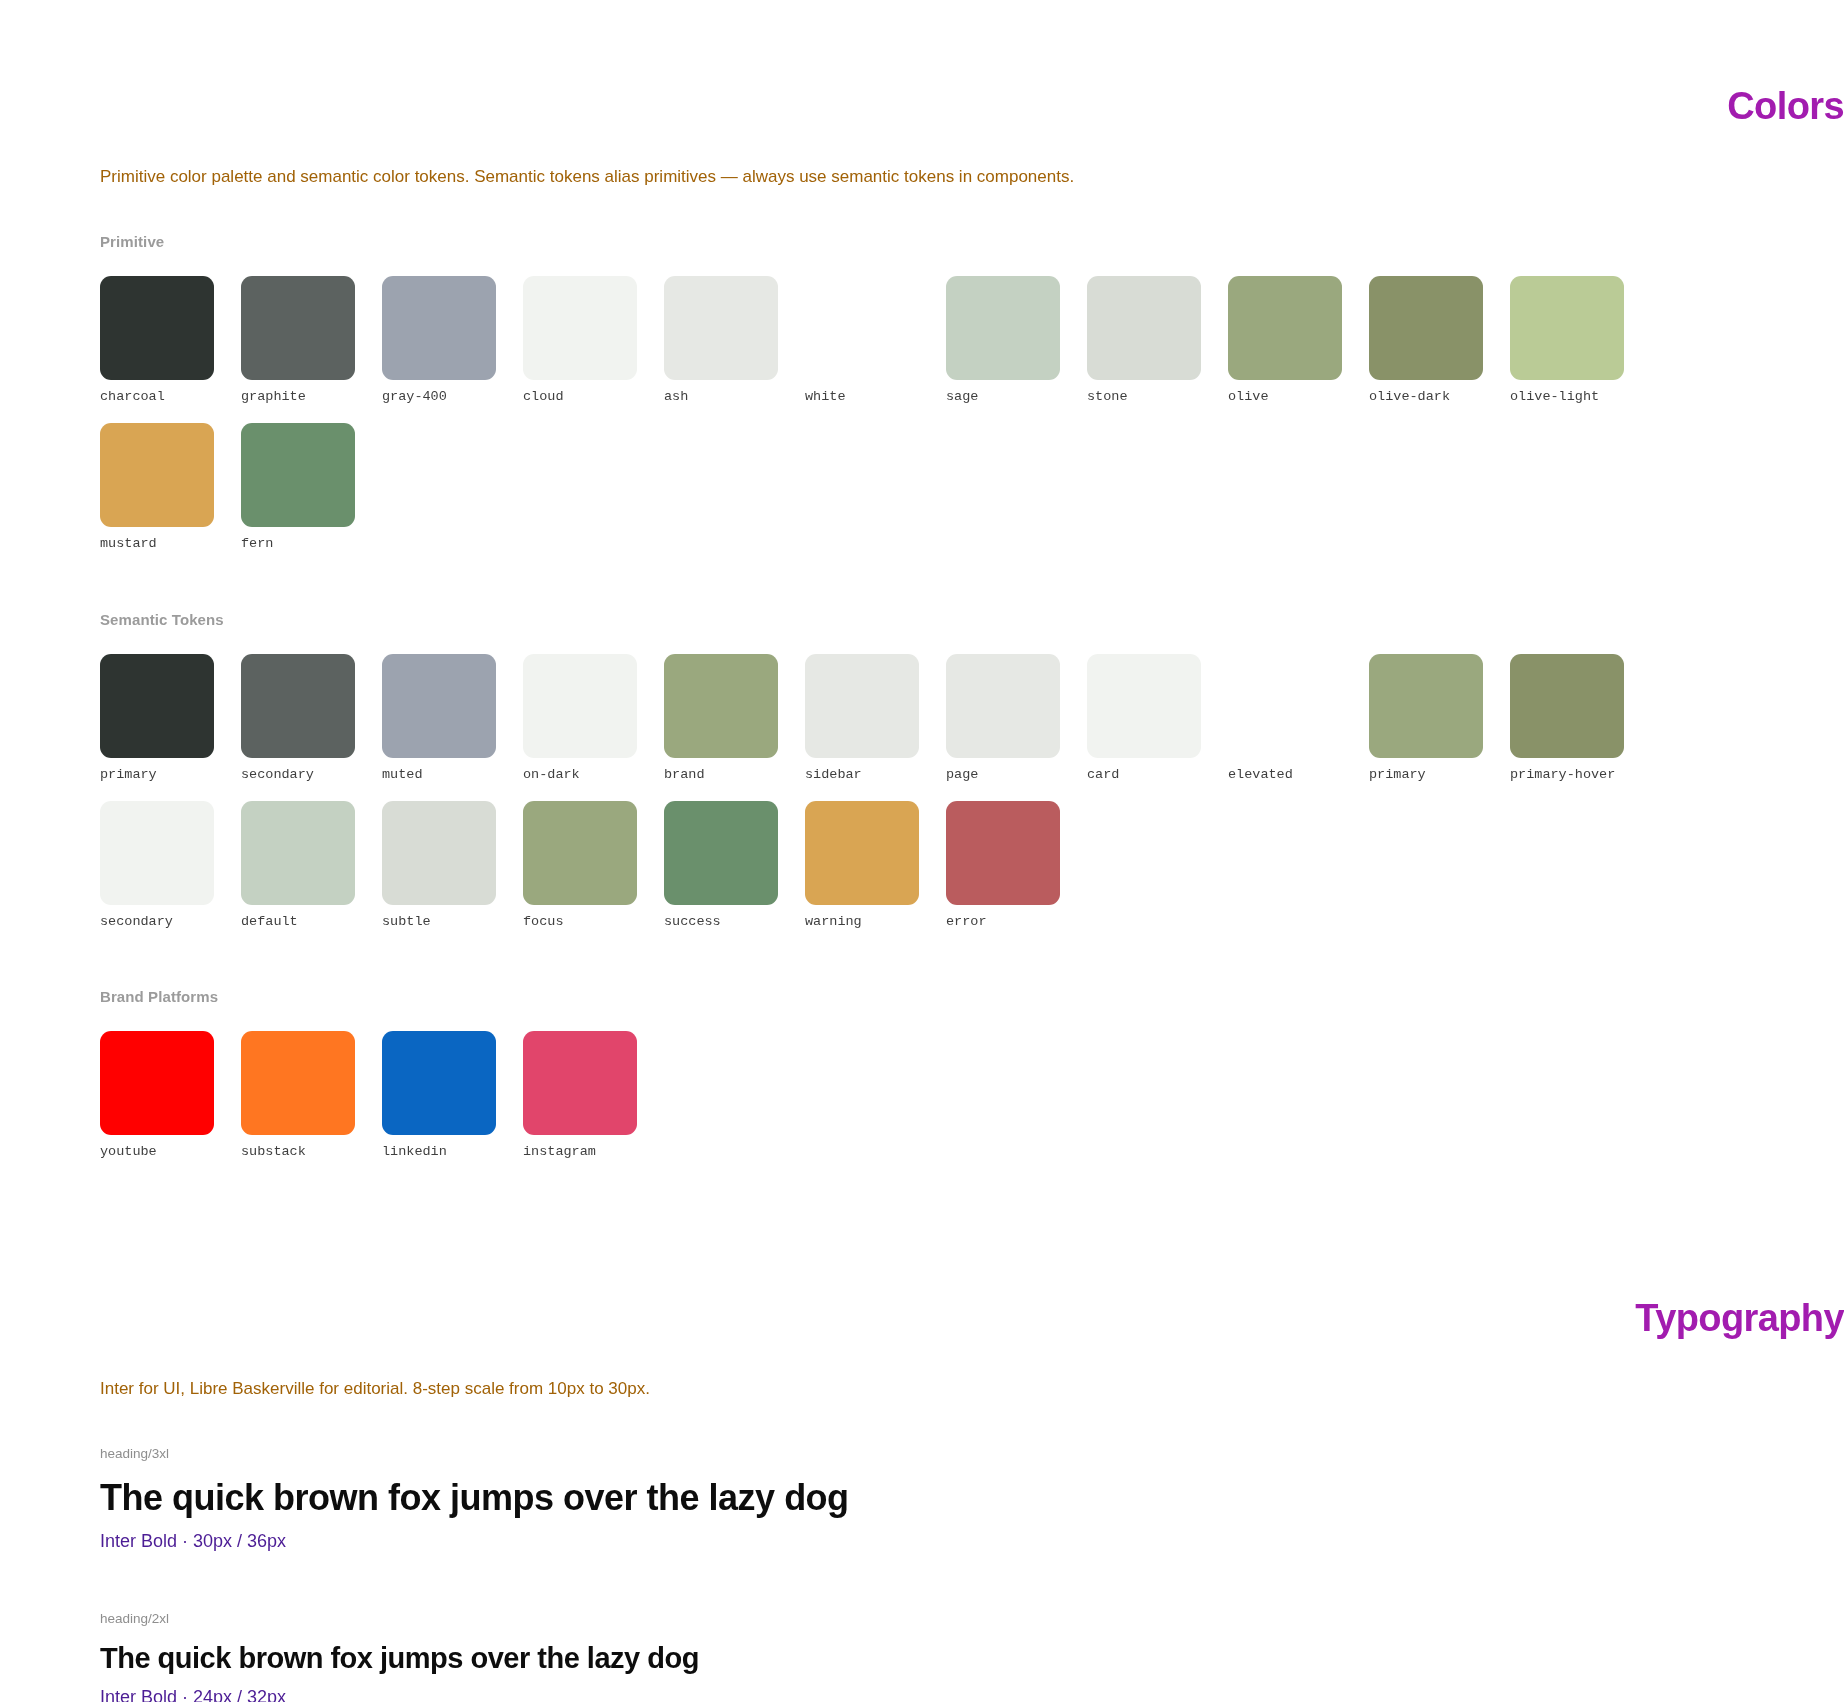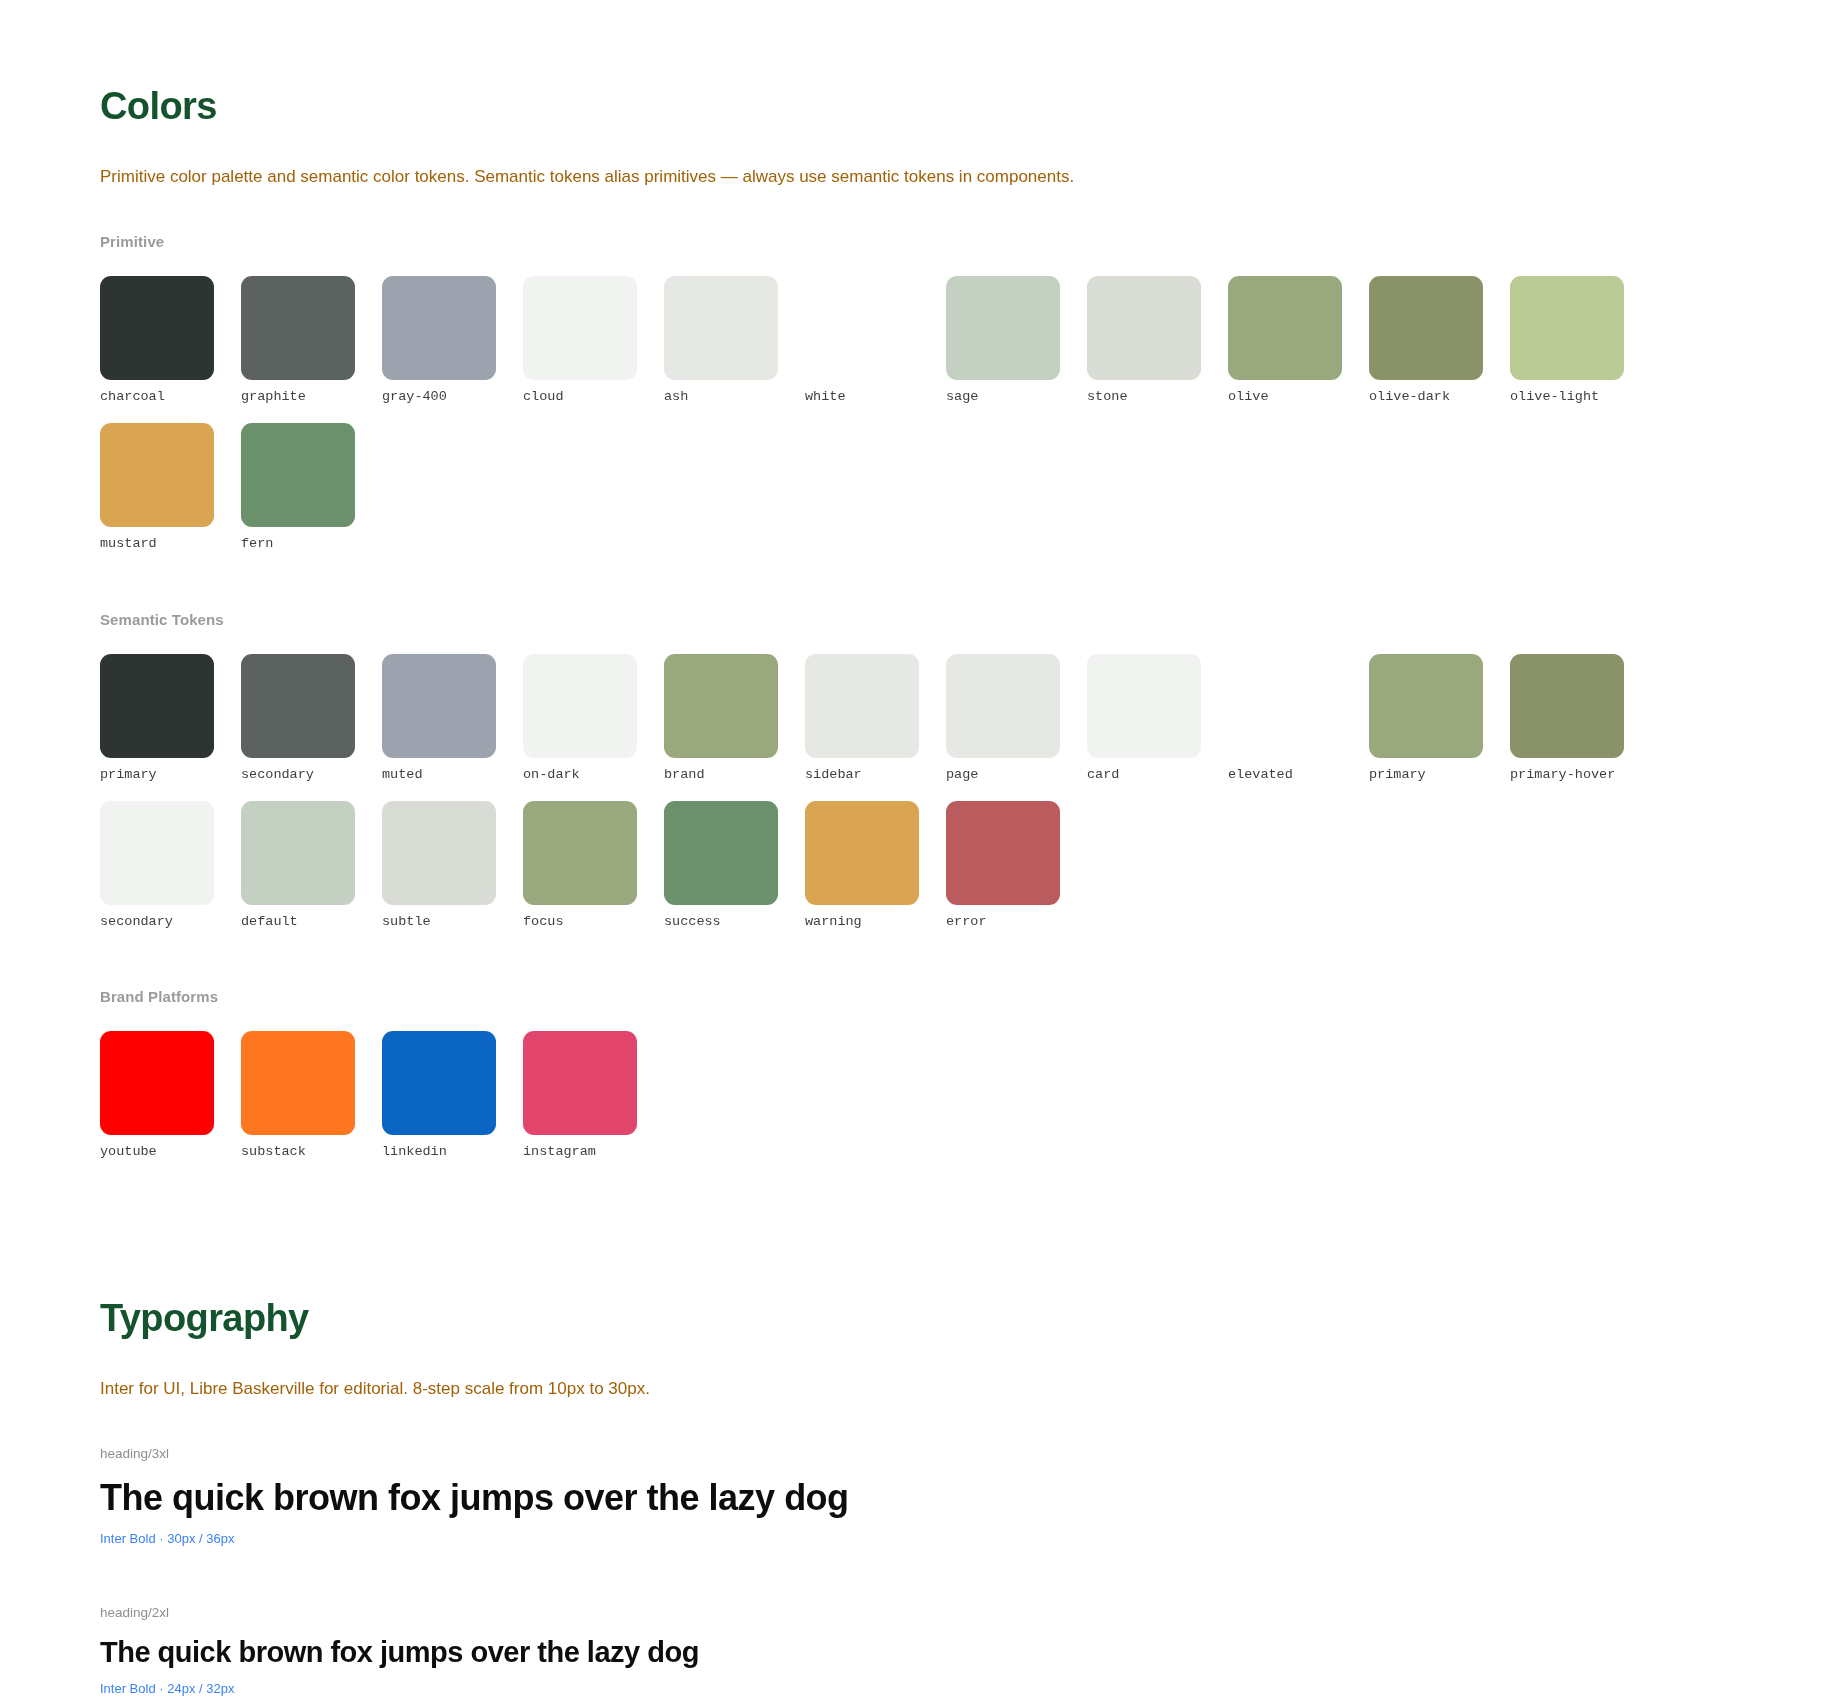--- a/index.html
+++ b/index.html
@@ -22,21 +22,22 @@
   }
 
   
   .section { margin-bottom: 0; }
   .section-title {
     font-size: 38px;
     font-weight: 700;
     letter-spacing: -0.6px;
     line-height: 1.1;
     margin: 0 0 36px 0;
-    color: #14532d;
+    color: #a21caf;
+    text-align: right;
   }
   .section-desc {
     font-size: 17px;
     line-height: 1.5;
     color: #a16207;
     margin: 0 0 44px 0;
     font-weight: 400;
   }
 
   .group-label {
@@ -89,22 +90,22 @@
   }
   .type-sample {
     color: #0d0d0d;
     margin: 0 0 12px 0;
     line-height: 1.2;
     letter-spacing: -0.5px;
   }
   .type-sample.s3xl { font-size: 36px; font-weight: 700; }
   .type-sample.s2xl { font-size: 29px; font-weight: 700; }
   .type-meta {
-    font-size: 13px;
-    color: #3b82f6;
+    font-size: 18px;
+    color: #4c1d95;
     line-height: 1.2;
   }
 </style>
 </head>
 <body>
 
 <div class="page">
 
   <section class="section">
     <h1 class="section-title">Colors</h1>

